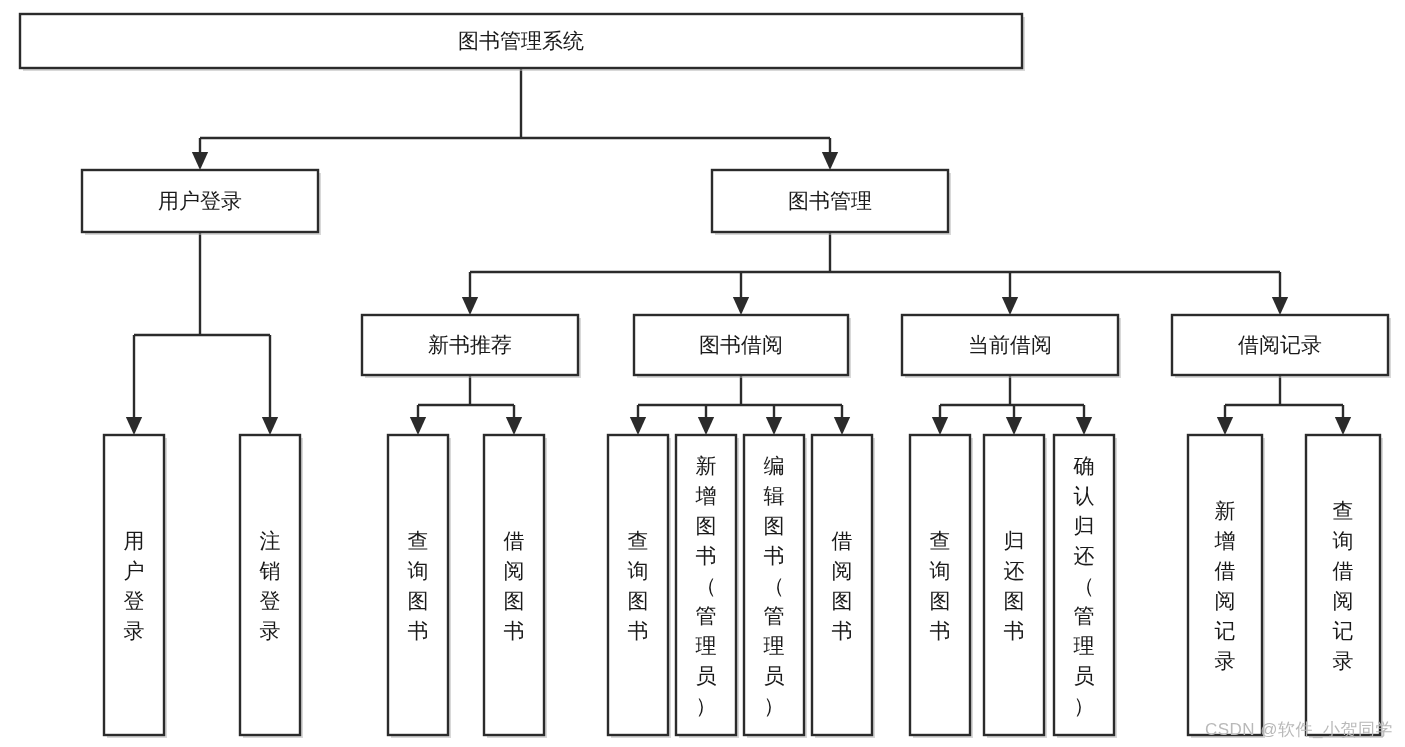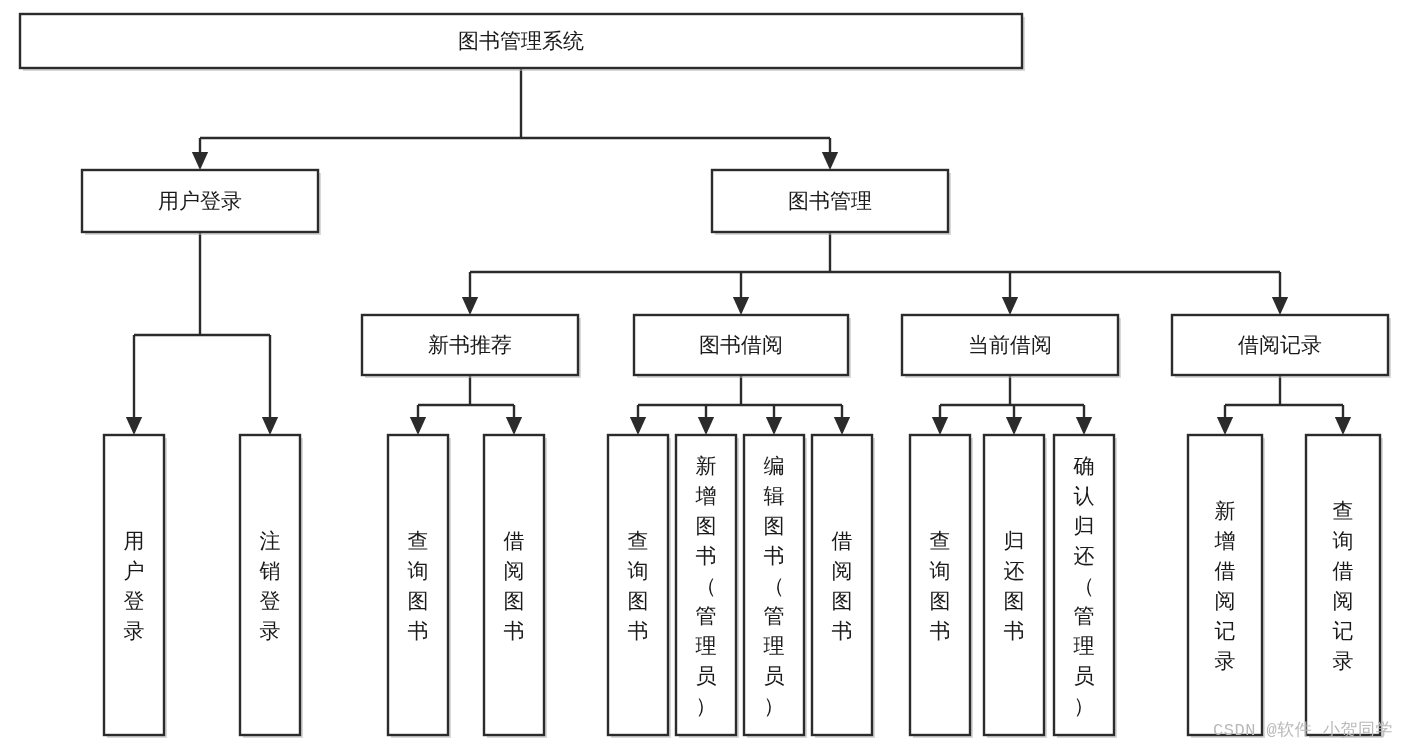--- a/index.html
+++ b/index.html
@@ -57,21 +57,21 @@
   .node-label-v {
     font-family: "Liberation Sans", "DejaVu Sans", sans-serif;
     font-size: 21px;
     fill: #1a1a1a;
     text-anchor: middle;
   }
   .watermark {
     position: absolute;
     right: 12px;
     bottom: 6px;
-    font-family: Liberation Mono, monospace;
+    font-family: Liberation Sans, sans-serif;
     font-size: 17px;
     color: #b9b9b9;
     letter-spacing: 0.5px;
     white-space: nowrap;
     user-select: none;
   }
 </style>
 </head>
 <body>
 

